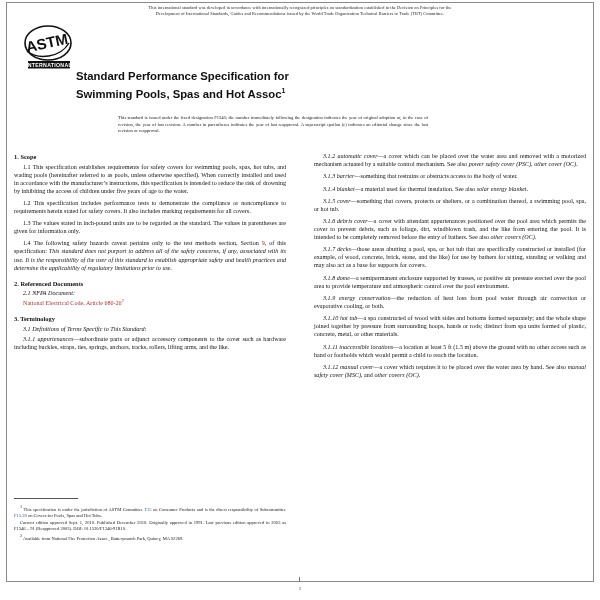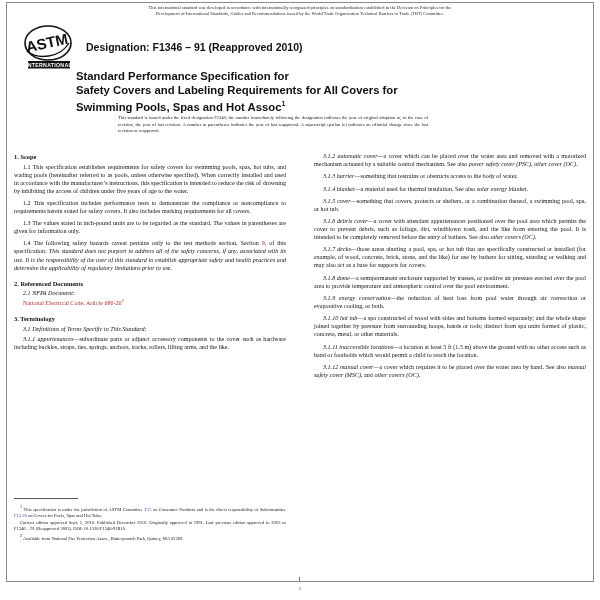--- a/index.html
+++ b/index.html
@@ -232,26 +232,24 @@
   <div class="designation-row">
     <div class="astm-logo">
       <svg width="54" height="46" viewBox="0 0 54 46" xmlns="http://www.w3.org/2000/svg">
         <ellipse cx="26" cy="19" rx="23" ry="17" fill="none" stroke="#111" stroke-width="1.6"></ellipse>
         <path d="M5 27 C16 36, 38 34, 47 19" fill="none" stroke="#111" stroke-width="1.4"></path>
         <text x="26" y="24" font-family="Liberation Sans, sans-serif" font-size="15" font-weight="bold" fill="#111" text-anchor="middle" transform="rotate(-12 26 24)">ASTM</text>
         <rect x="6" y="37" width="42" height="7.5" fill="#111"></rect>
         <text x="27" y="43" font-family="Liberation Sans, sans-serif" font-size="5.2" font-weight="bold" fill="#fff" text-anchor="middle" letter-spacing="0.3">INTERNATIONAL</text>
       </svg>
     </div>
-    <div class="designation-text">Designation: F1346 – 91 (Reapproved 2010)</div>
   </div>
 
   <div class="doc-title">
     <div>Standard Performance Specification for</div>
-    <div>Safety Covers and Labeling Requirements for All Covers for</div>
     <div><span>Swimming Pools, Spas and Hot Assoc</span><span class="sup">1</span></div>
   </div>
 
   <div class="issuance">This standard is issued under the fixed designation F1346; the number immediately following the designation indicates the year of original adoption or, in the case of revision, the year of last revision. A number in parentheses indicates the year of last reapproval. A superscript epsilon (ε) indicates an editorial change since the last revision or reapproval.</div>
 
   <div class="columns">
 
     <div class="col col-left">
 
       <h2 class="sec-head">1. Scope</h2>

